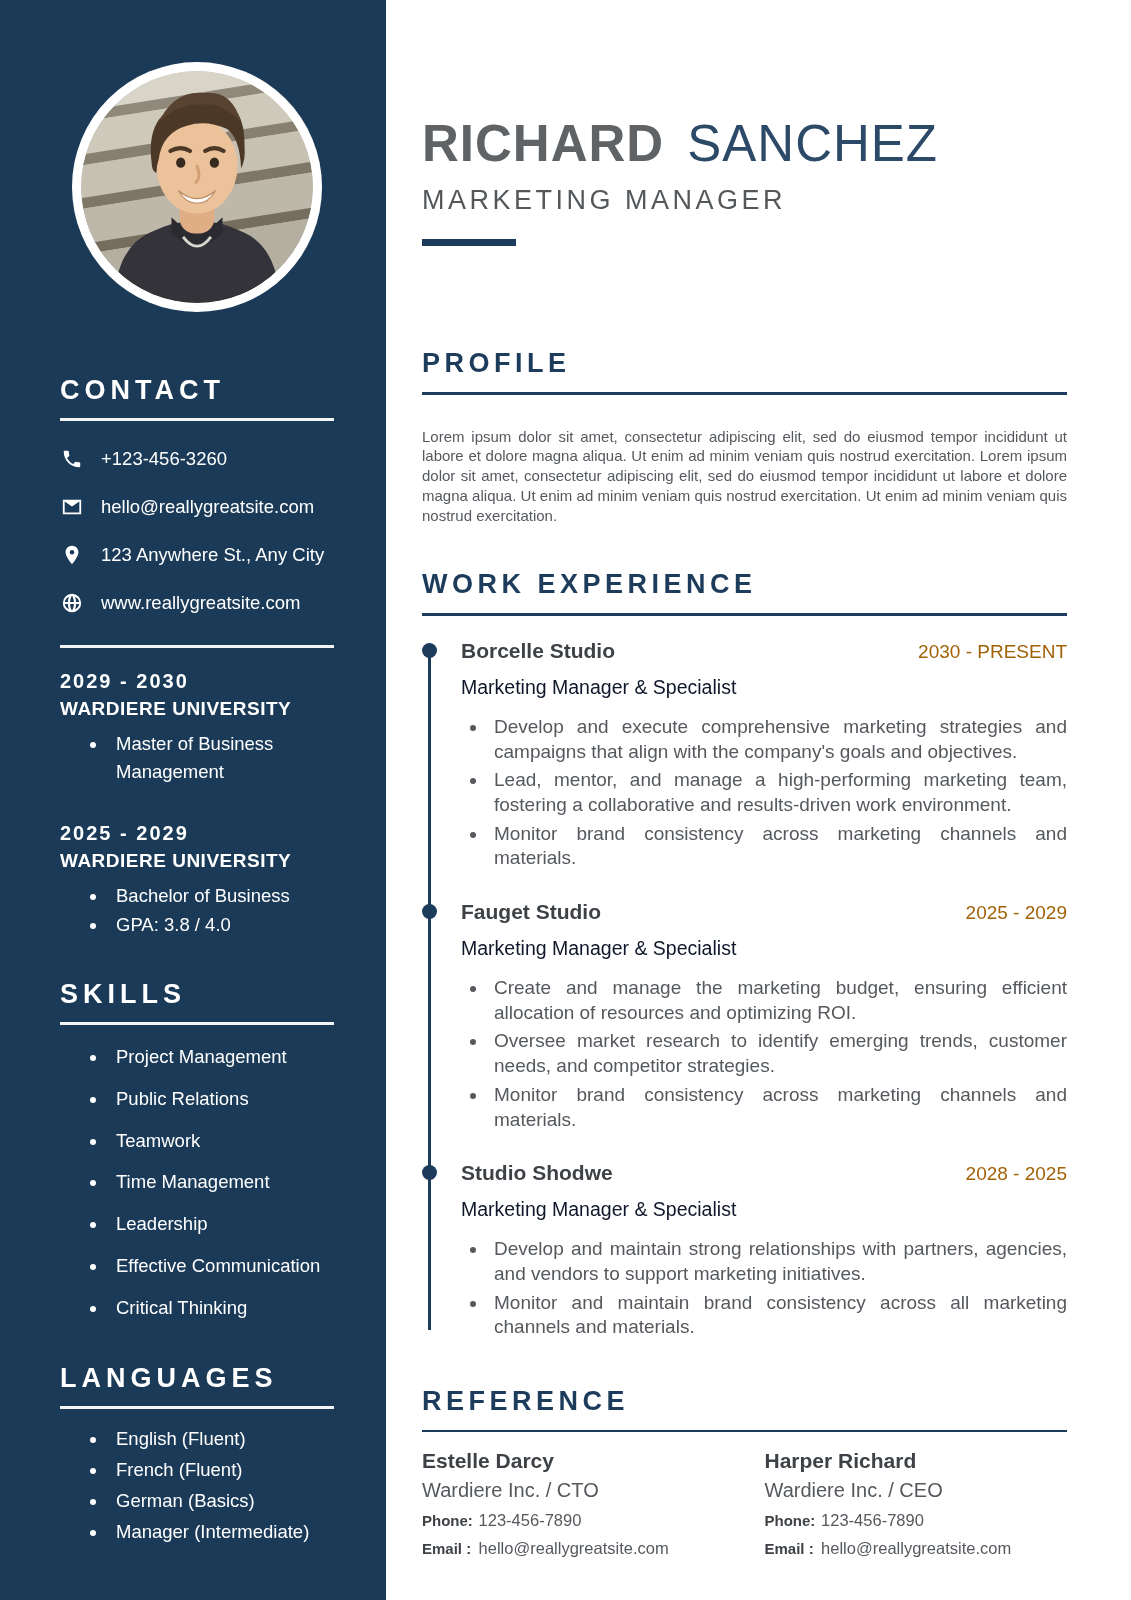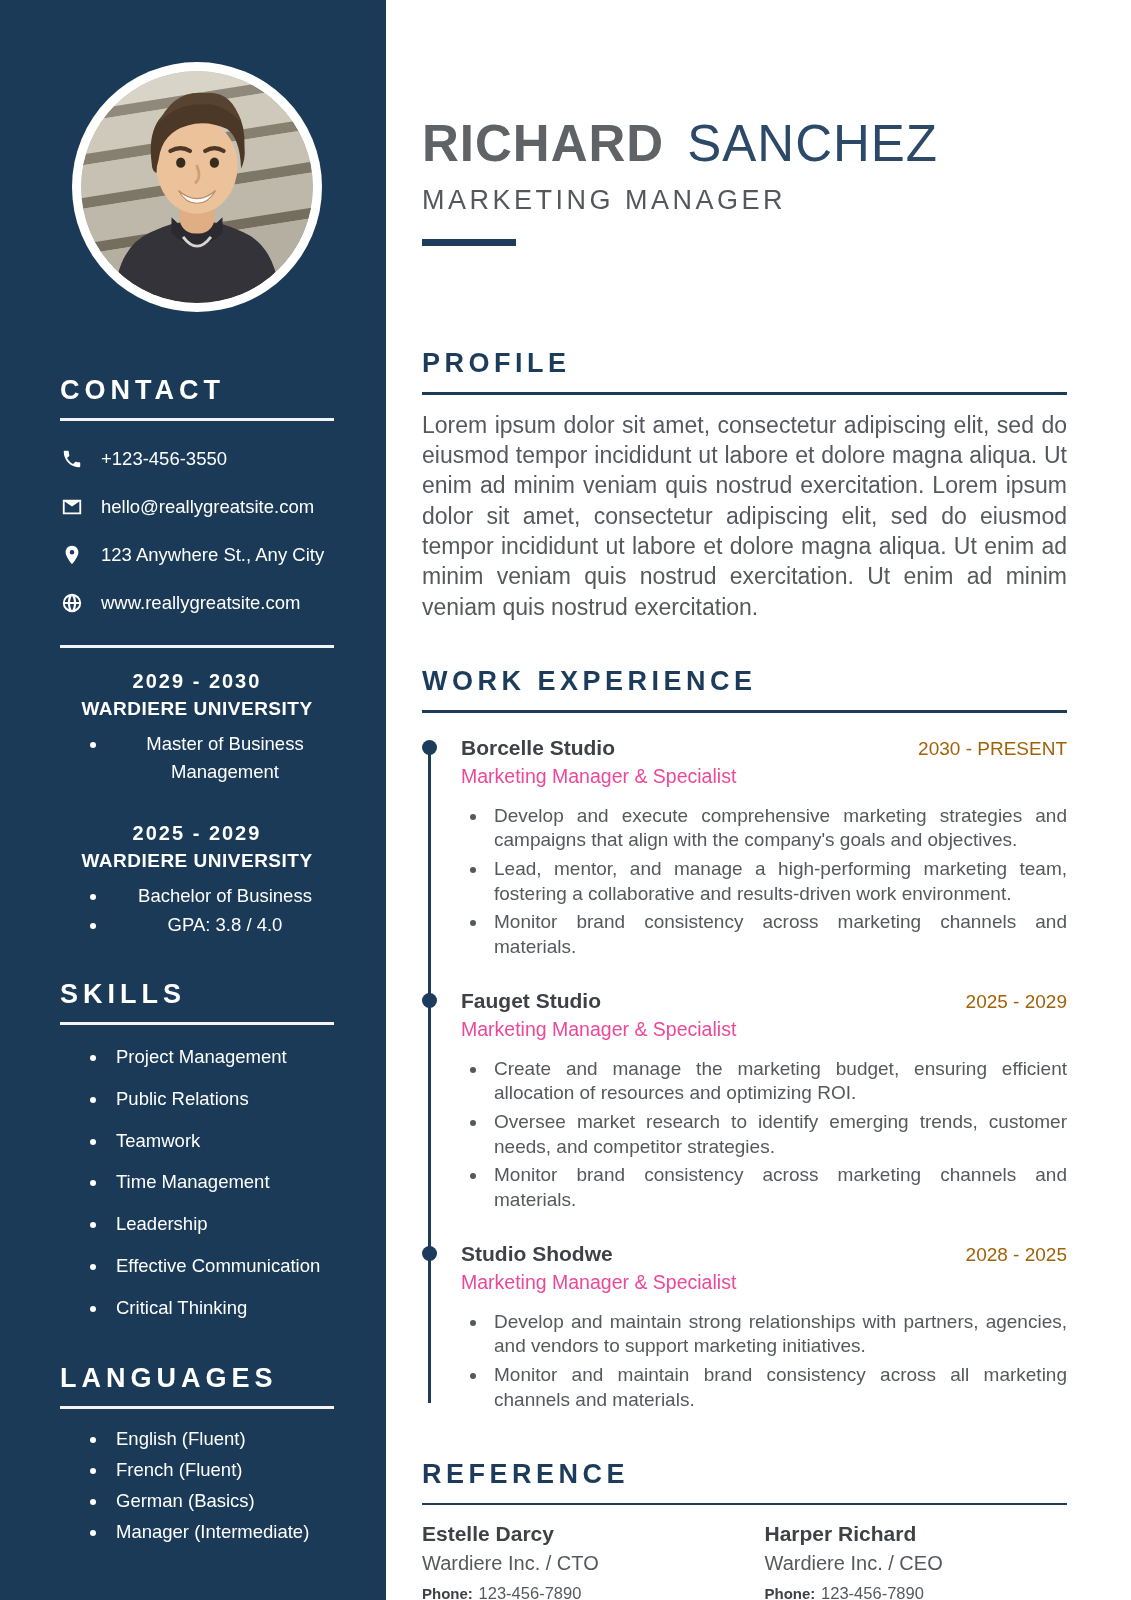--- a/index.html
+++ b/index.html
@@ -53,21 +53,21 @@
     display: flex;
     align-items: center;
     gap: 17px;
     margin-bottom: 24px;
     font-size: 18.5px;
   }
   .contact-row .cicon { width: 24px; height: 24px; flex: 0 0 24px; display: flex; align-items: center; justify-content: center; }
   .contact-row .cicon svg { width: 22px; height: 22px; fill: #ffffff; }
 
   .edu-block { margin-top: 30px; }
-  .edu-entry { margin-top: 22px; text-align: center; }
+  .edu-entry { margin-top: 22px; }
   .edu-entry.second { margin-top: 36px; }
   .edu-period {
     font-size: 20px;
     font-weight: bold;
     letter-spacing: 2px;
   }
   .edu-school {
     font-size: 19px;
     font-weight: bold;
     letter-spacing: 0.5px;
@@ -121,22 +121,22 @@
   .main-h2 {
     font-size: 27px;
     font-weight: bold;
     letter-spacing: 4.5px;
     color: #1d3c5c;
   }
   .main-rule { height: 2.5px; background: #1d3c5c; margin-top: 13px; }
 
   .profile-section { margin-top: 102px; }
   .profile-text {
-    margin-top: 15px;
-    font-size: 23px;
+    margin-top: 32px;
+    font-size: 15px;
     line-height: 1.32;
     text-align: justify;
     color: #55595d;
   }
 
   .work-section { margin-top: 44px; }
   .timeline {
     position: relative;
     margin-top: 23px;
     padding-left: 39px;
@@ -157,21 +157,21 @@
     left: -39px;
     top: 4px;
     width: 15px;
     height: 15px;
     border-radius: 50%;
     background: #1d3c5c;
   }
   .job-head { display: flex; justify-content: space-between; align-items: baseline; }
   .job-company { font-size: 21px; font-weight: bold; color: #3e4246; }
   .job-period { font-size: 19px; color: #a16207; }
-  .job-role { font-size: 19.5px; color: #ec4899; margin-top: 5px; }
+  .job-role { font-size: 19.5px; color: #0f172a; margin-top: 13px; }
   .job-ul {
     list-style: disc;
     margin-top: 16px;
     padding-left: 27px;
     font-size: 19px;
     line-height: 1.3;
     text-align: justify;
     color: #55595d;
   }
   .job-ul li { padding-left: 6px; margin-bottom: 4px; }
@@ -241,21 +241,21 @@
     <section class="side-section contact-block">
       <div class="side-h2">CONTACT</div>
       <div class="side-rule"></div>
       <div class="contact-list">
         <div class="contact-row">
           <span class="cicon">
             <svg viewBox="0 0 24 24">
                 <path d="M6.6 10.8c1.4 2.8 3.8 5.1 6.6 6.6l2.2-2.2c.3-.3.7-.4 1-.2 1.1.4 2.3.6 3.6.6.6 0 1 .4 1 1V20c0 .6-.4 1-1 1C10.6 21 3 13.4 3 4c0-.6.5-1 1-1h3.5c.6 0 1 .4 1 1 0 1.2.2 2.4.6 3.6.1.3 0 .7-.2 1l-2.3 2.2z"></path>
               </svg>
           </span>
-          <span class="ctext">+123-456-3550</span>
+          <span class="ctext">+123-456-3260</span>
         </div>
         <div class="contact-row">
           <span class="cicon">
             <svg viewBox="0 0 24 24">
                 <path d="M2 4h20v16H2V4zm10 7.5L4 6v12h16V6l-8 5.5zM4.5 6h15L12 11 4.5 6z"></path>
               </svg>
           </span>
           <span class="ctext">hello@reallygreatsite.com</span>
         </div>
         <div class="contact-row">

